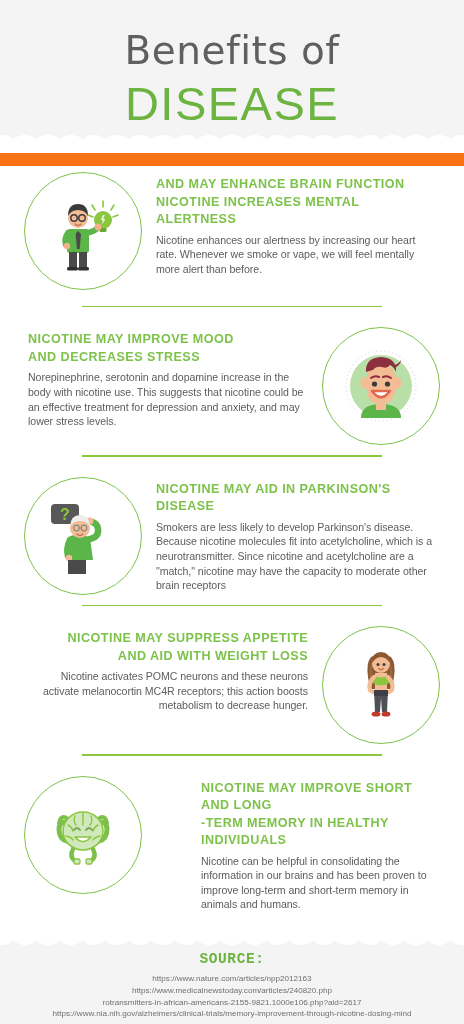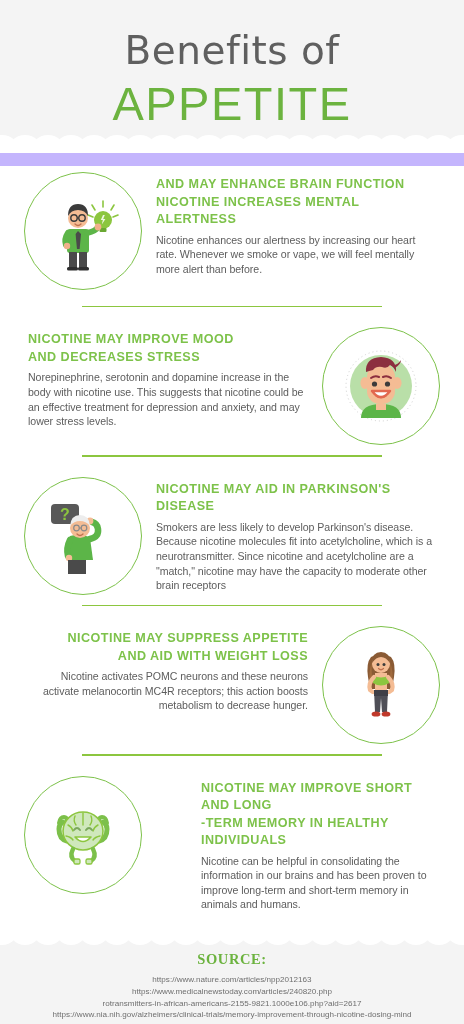--- a/index.html
+++ b/index.html
@@ -9,21 +9,21 @@
     height: 1024px;
     font-family: "Liberation Sans", sans-serif;
     background: #ffffff;
     overflow: hidden;
   }
 
   .poster {
     position: relative;
     width: 464px;
     height: 772px;
-    background: #c4b5fd;
+    background: #f97316;
   }
 
   
   .header {
     position: relative;
     height: 152px;
     background: #f4f4f4;
     text-align: center;
     padding-top: 28px;
   }
@@ -133,21 +133,21 @@
 
   
   .footer {
     position: relative;
     background: #f4f4f4;
     height: 140px;
     text-align: center;
     padding-top: 22px;
   }
   .source-label {
-    font-family: Liberation Serif, serif;
+    font-family: Liberation Mono, monospace;
     font-size: 14.5px;
     font-weight: 700;
     color: #6cb33f;
     letter-spacing: 0.6px;
     margin-bottom: 6px;
     text-align: center;
   }
   .source-list {
     font-family: "Liberation Sans", sans-serif;
     font-size: 8.1px;
@@ -171,21 +171,21 @@
     letter-spacing: 0.1px;
   }
 </style>
 </head>
 <body>
 
 <div class="poster">
 
   <div class="header">
     <div class="title-script">Benefits of</div>
-    <div class="title-main">APPETITE</div>
+    <div class="title-main">DISEASE</div>
     <div class="scallop-top">
       <svg viewBox="0 0 464 18" preserveAspectRatio="none" xmlns="http://www.w3.org/2000/svg">
         <g fill="#ffffff">
           <circle cx="2" cy="18" r="18"></circle>
             <circle cx="25" cy="18" r="18"></circle>
             <circle cx="48" cy="18" r="18"></circle>
           <circle cx="71" cy="18" r="18"></circle>
             <circle cx="94" cy="18" r="18"></circle>
             <circle cx="117" cy="18" r="18"></circle>
           <circle cx="140" cy="18" r="18"></circle>

